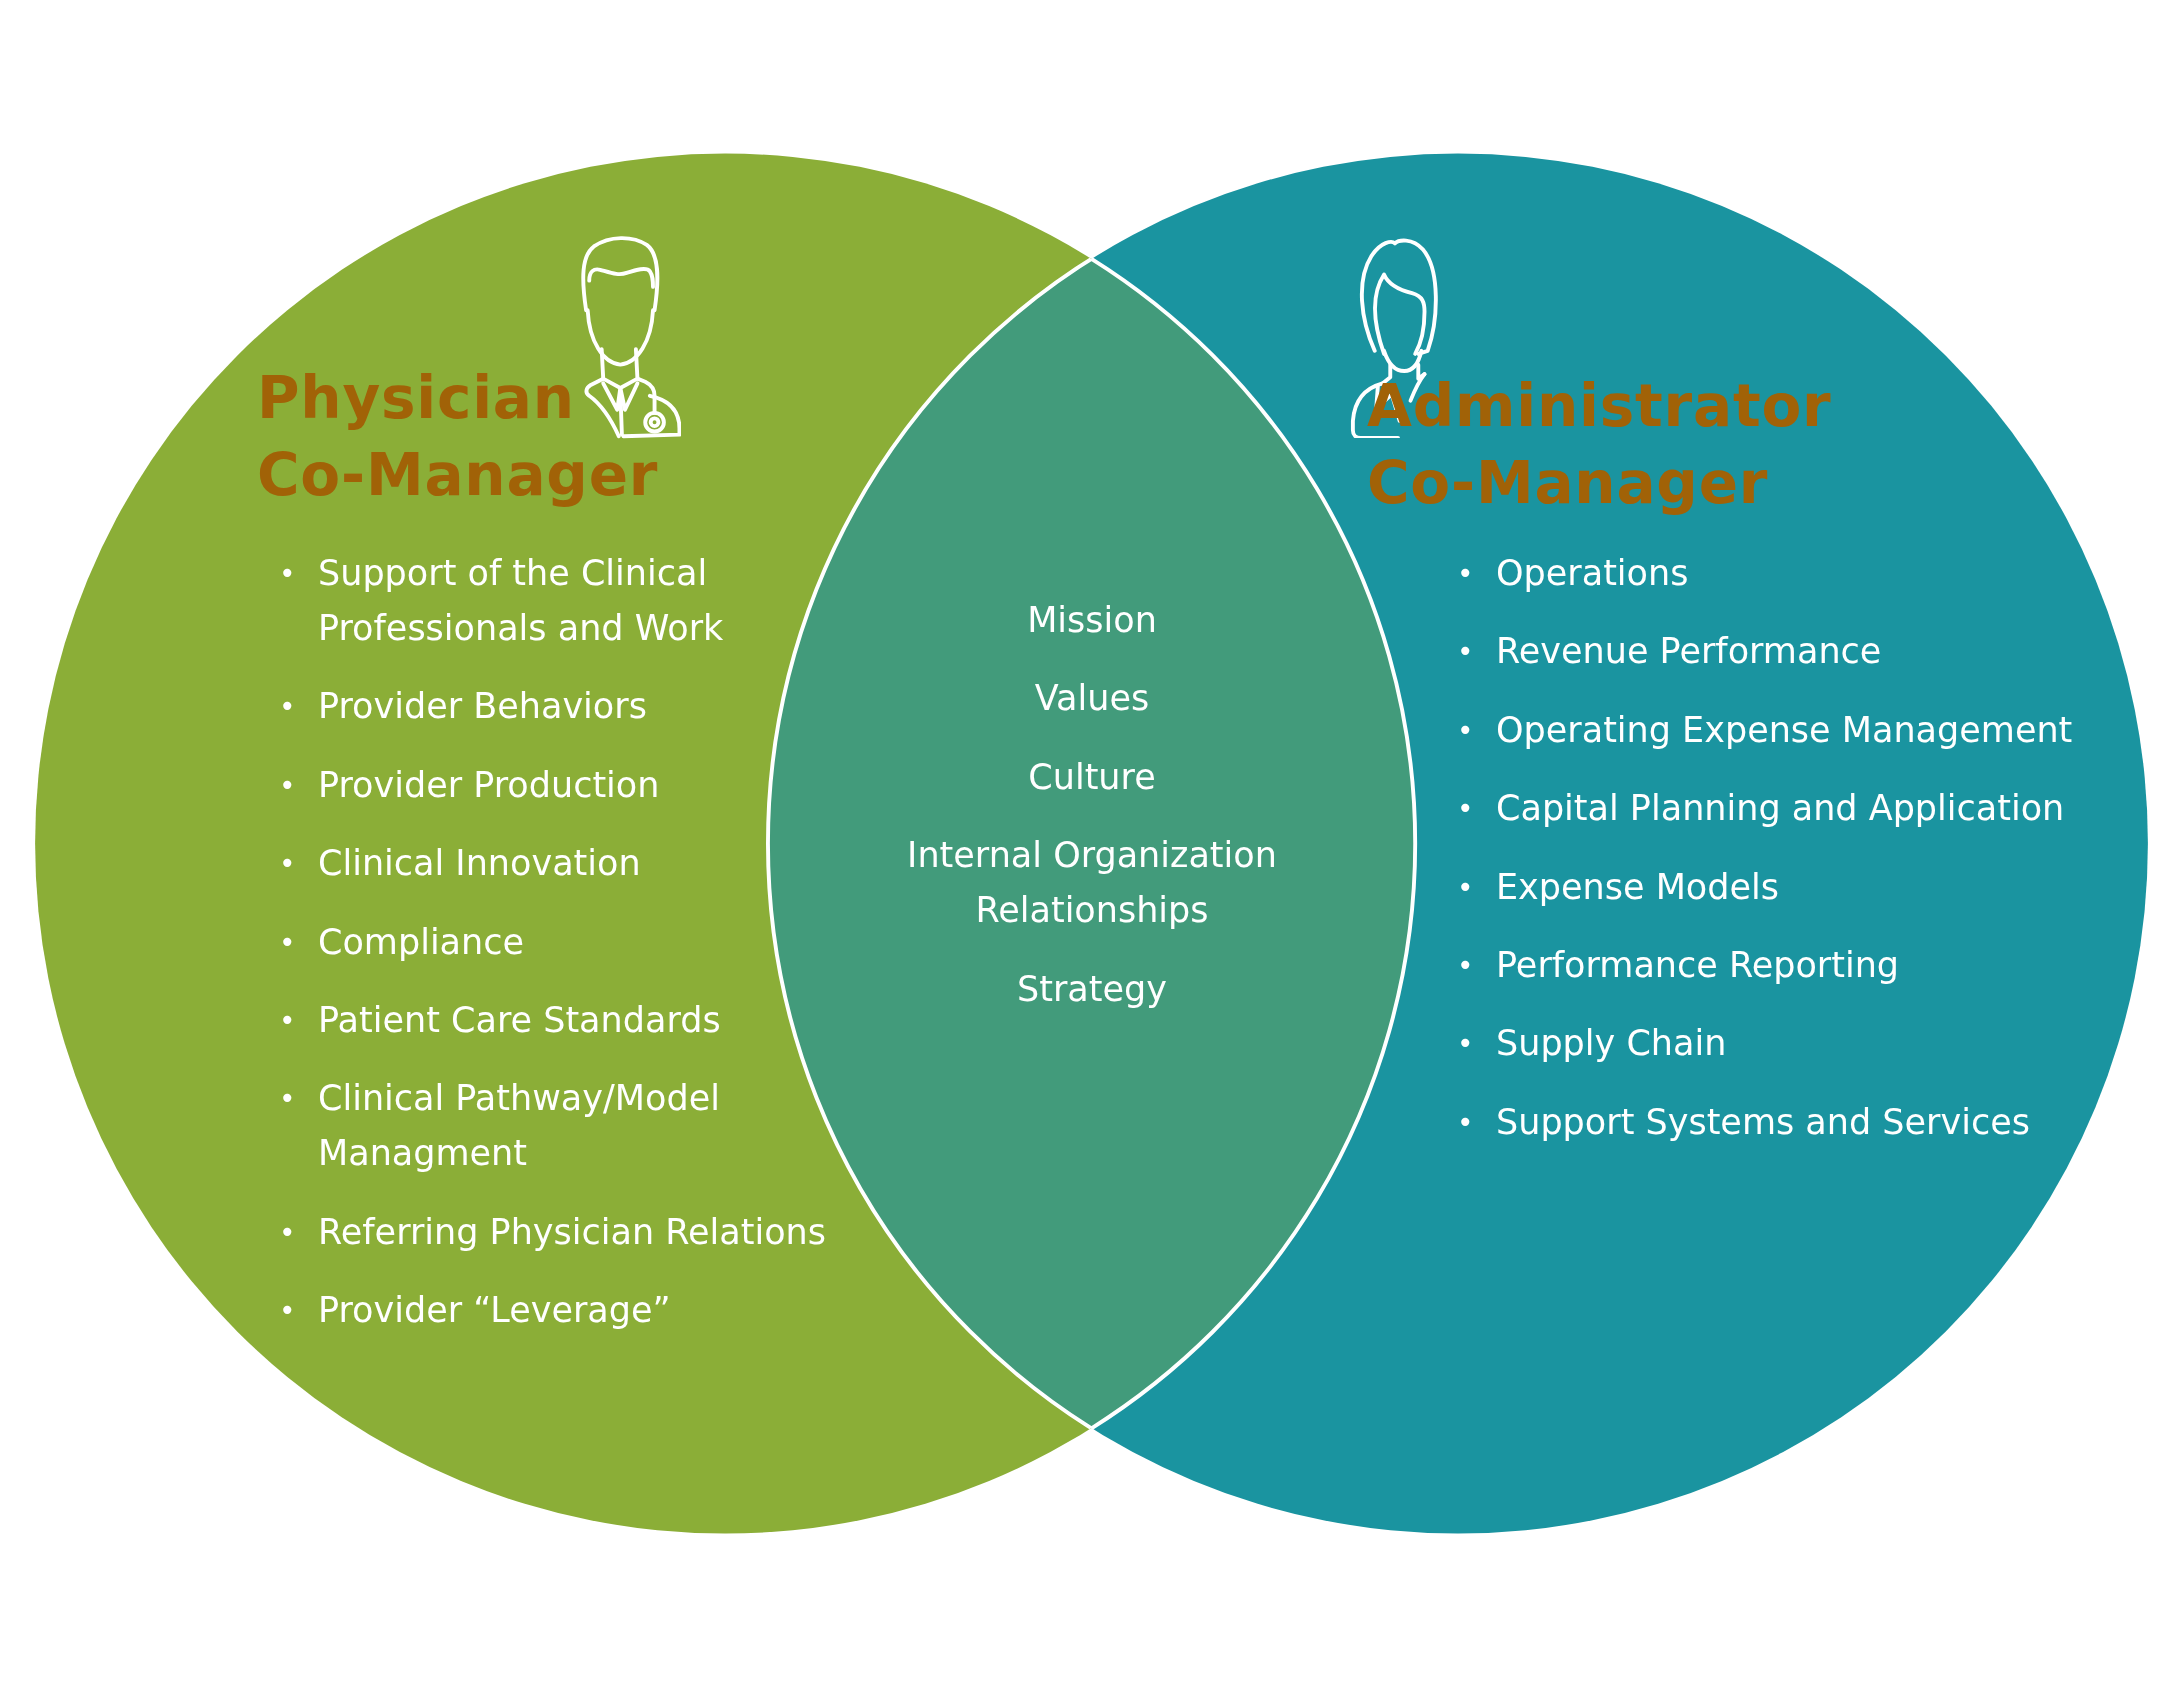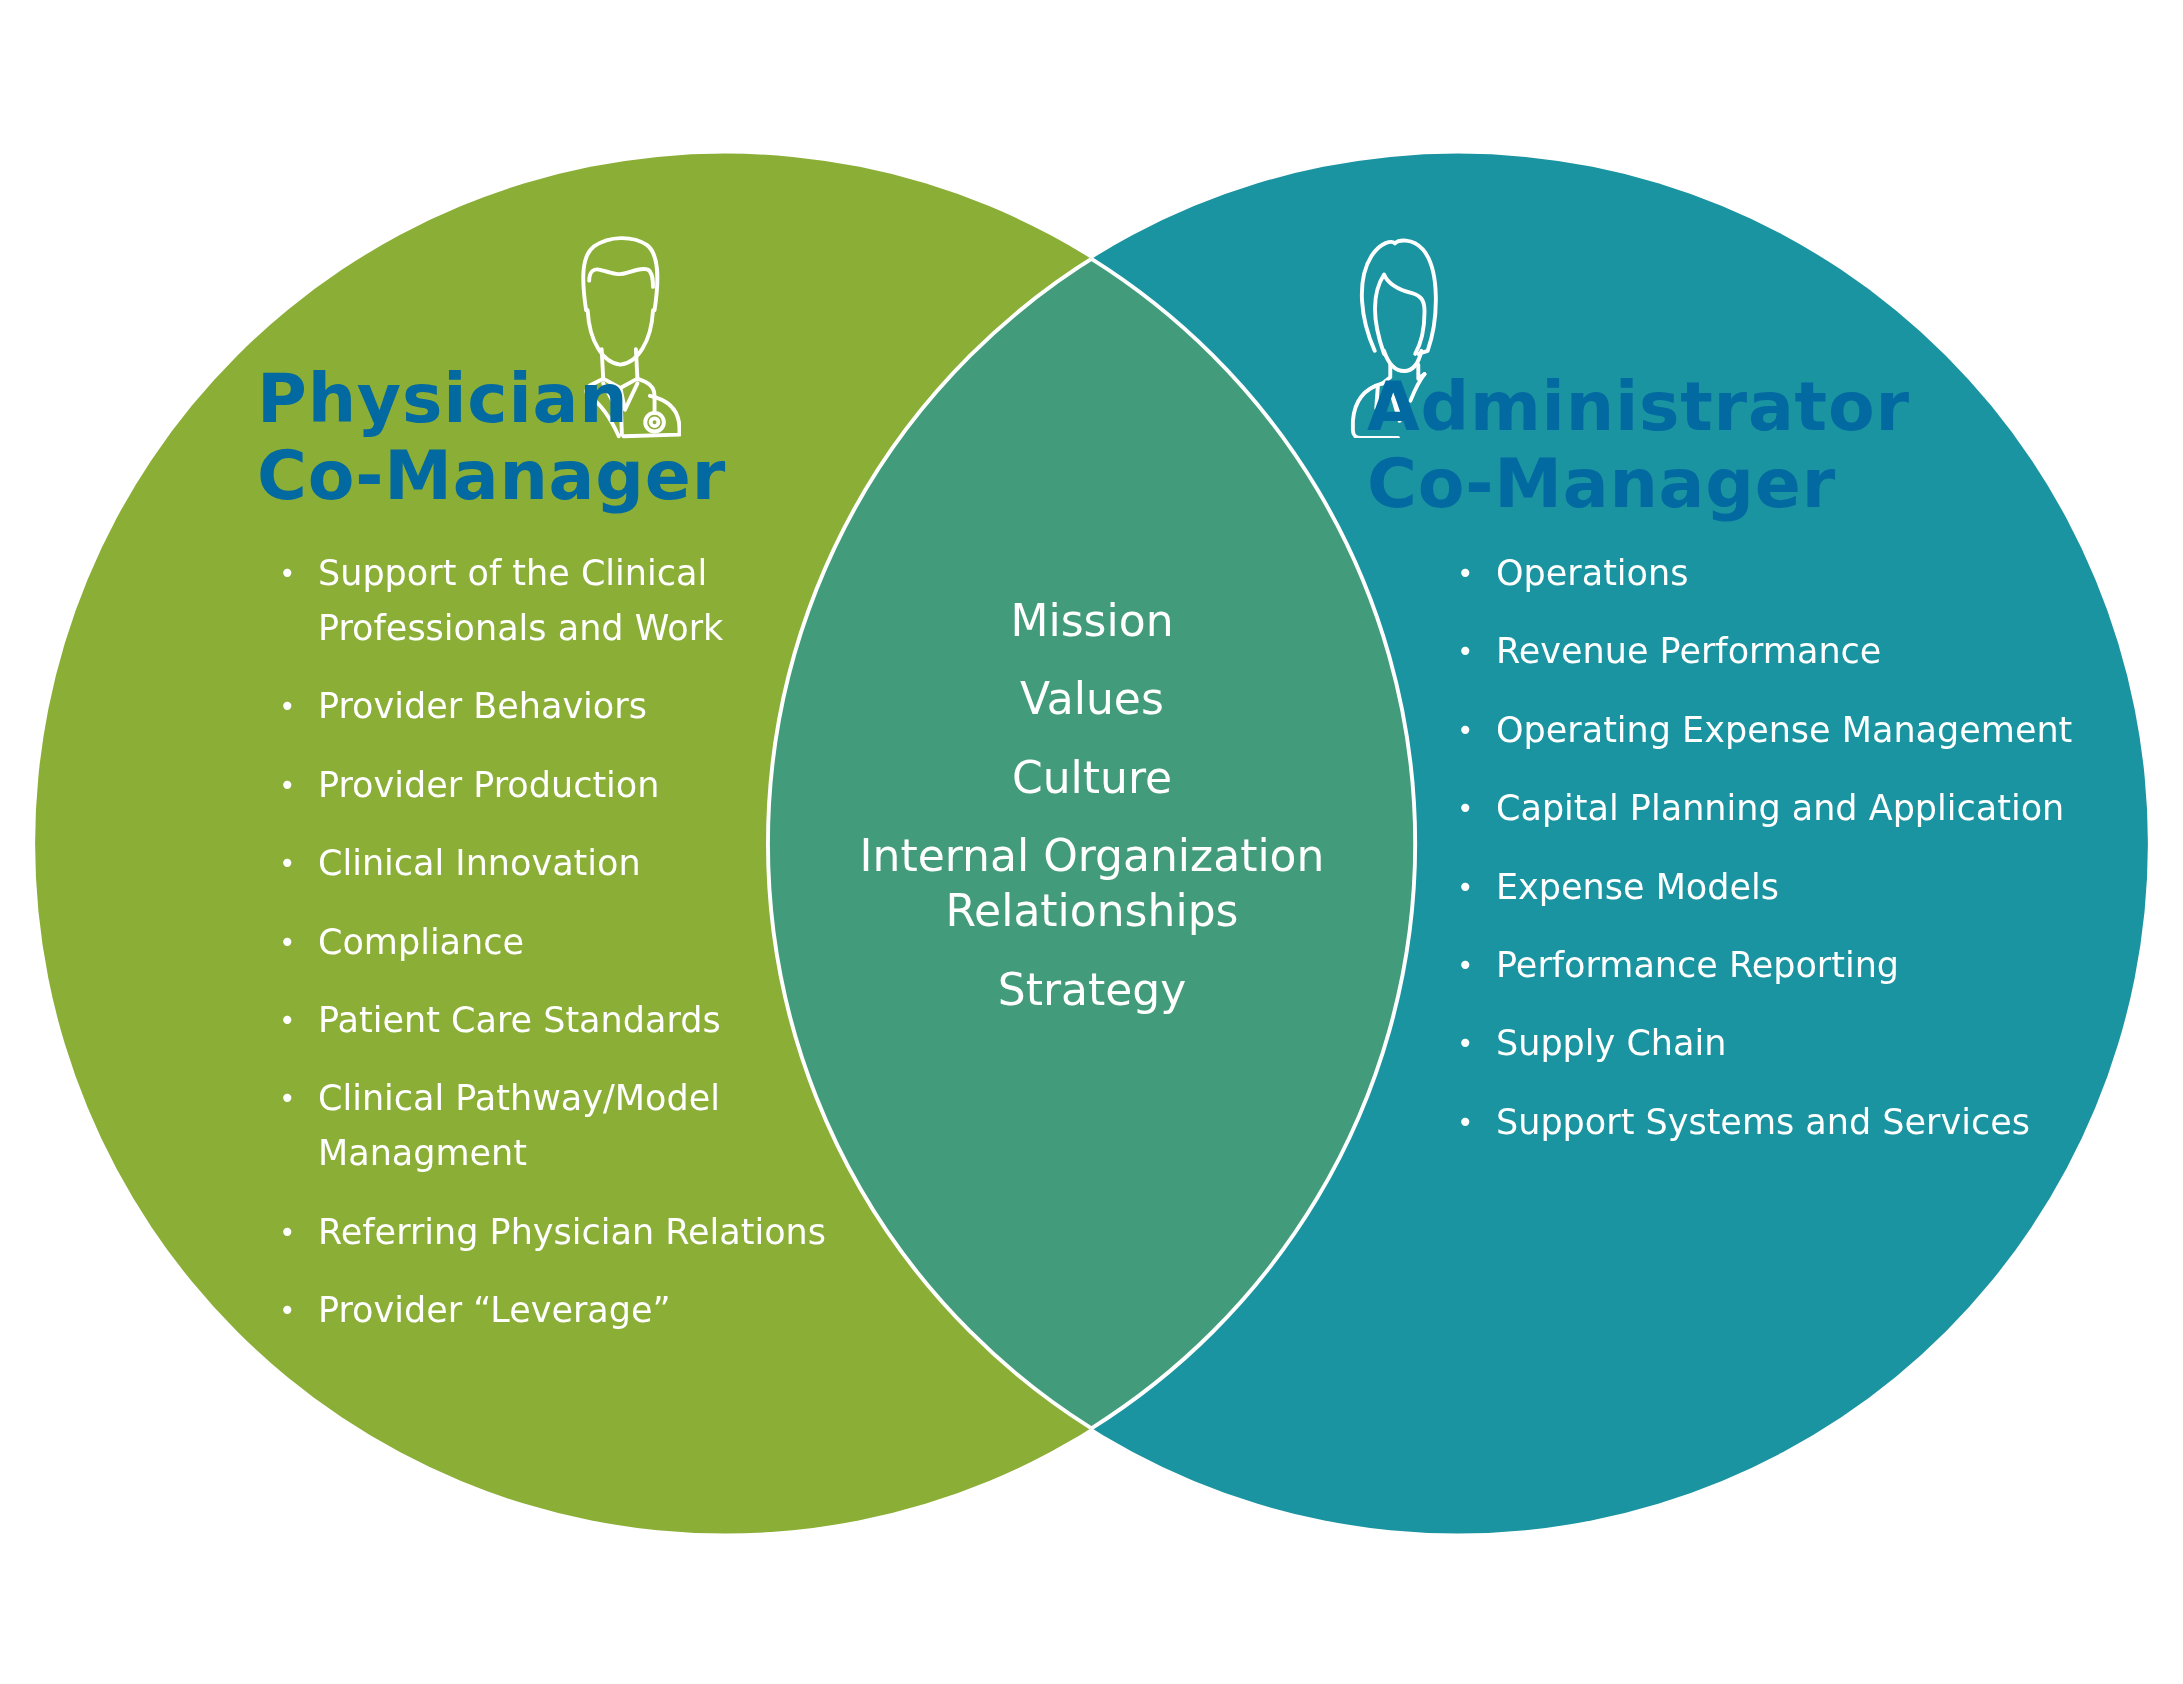--- a/index.html
+++ b/index.html
@@ -1,28 +1,28 @@
 <!DOCTYPE html>
 <html style="font-size:12.5px"><head>
 <meta charset="utf-8">
 <style>
   html, body { margin: 0; padding: 0; background: #ffffff; }
   body { width: 2183px; height: 1684px; position: relative; overflow: hidden;
          font-family: "DejaVu Sans", "Liberation Sans", sans-serif; }
   #venn-svg { position: absolute; left: 0; top: 0; width: 2183px; height: 1684px; }
-  .title { position: absolute; color: #0369a1; font-family: "DejaVu Sans", sans-serif;
-           font-weight: bold; font-size: 68px; line-height: 77px; letter-spacing: 0.8px; white-space: nowrap; }
+  .title { position: absolute; color: #a16207; font-family: "DejaVu Sans", sans-serif;
+           font-weight: bold; font-size: 58px; line-height: 77px; letter-spacing: 0.8px; white-space: nowrap; }
   .title span { display: block; }
   .list { position: absolute; margin: 0; padding: 0; list-style: none; color: #ffffff;
           font-family: "DejaVu Sans", sans-serif; font-size: 35px; line-height: 55px; }
   .list li { position: relative; padding-left: 39px; margin-bottom: 23.4px; white-space: nowrap; }
   .list li .bullet { position: absolute; left: 0; top: 0; font-size: 28px; }
   .center-list { position: absolute; left: 858px; width: 468px; top: 593px; margin: 0; padding: 0;
                  list-style: none; color: #ffffff; text-align: center;
-                 font-family: "DejaVu Sans", sans-serif; font-size: 44px; line-height: 55px; }
+                 font-family: "DejaVu Sans", sans-serif; font-size: 35px; line-height: 55px; }
   .center-list li { margin-bottom: 23.4px; white-space: pre-line; }
   .icon { position: absolute; }
 </style>
 </head>
 <body>
 
 <svg id="venn-svg" viewBox="0 0 2800 2160" xmlns="http://www.w3.org/2000/svg">
   <defs>
     <clipPath id="clip-green">
         <circle cx="930" cy="1082" r="885"></circle>

